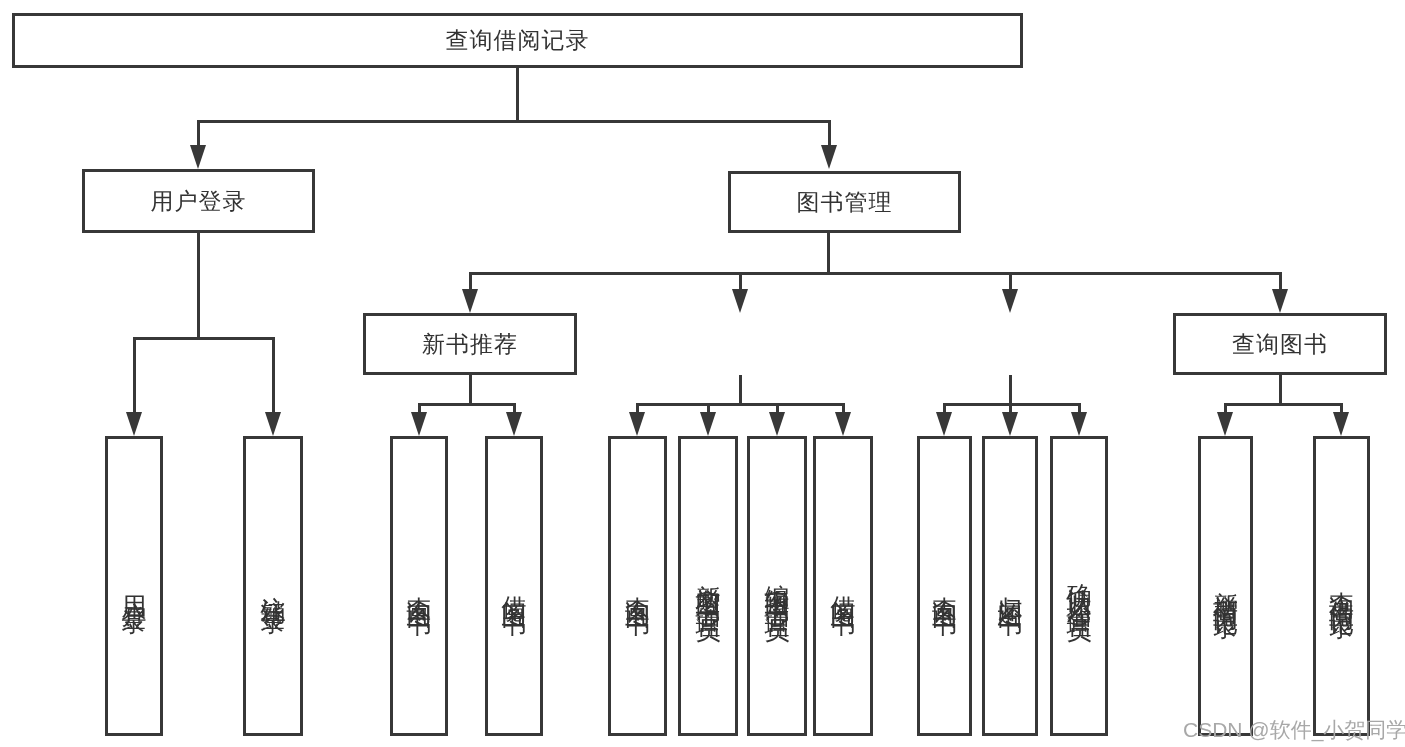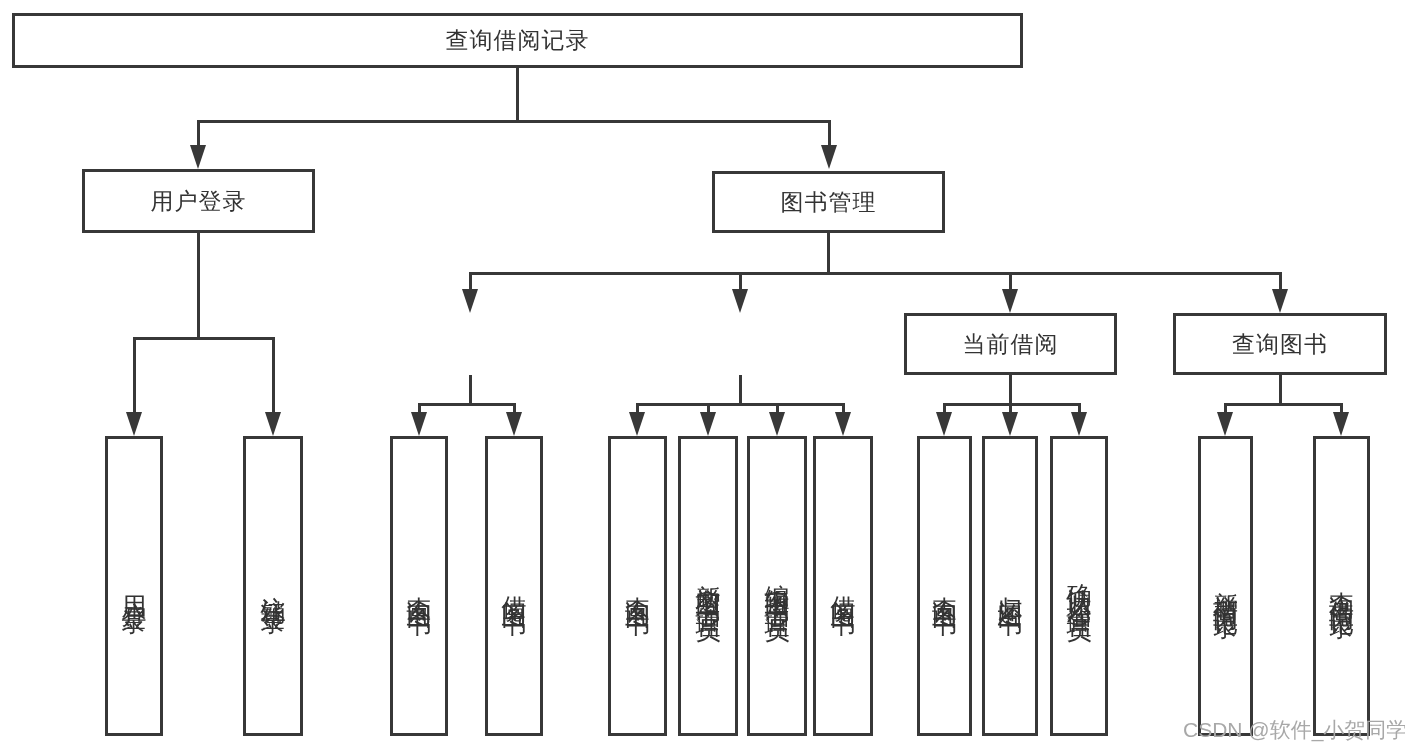--- a/index.html
+++ b/index.html
@@ -68,21 +68,21 @@
   <div class="vline" style="left:516px;top:68px;height:52px"></div>
   <div class="hline" style="left:197px;top:120px;width:634px"></div>
   <div class="vline" style="left:197px;top:120px;height:27px"></div>
   <div class="arrow" style="left:190px;top:145px"></div>
   <div class="vline" style="left:828px;top:120px;height:27px"></div>
   <div class="arrow" style="left:821px;top:145px"></div>
 
   <div class="hbox" style="left:82px;top:169px;width:233px;height:64px">
     <span>用户登录</span>
   </div>
-  <div class="hbox" style="left:712px;top:171px;width:233px;height:62px">
+  <div class="hbox" style="left:728px;top:171px;width:233px;height:62px">
     <span>图书管理</span>
   </div>
 
   <div class="vline" style="left:197px;top:233px;height:104px"></div>
   <div class="hline" style="left:133px;top:337px;width:142px"></div>
   <div class="vline" style="left:133px;top:337px;height:77px"></div>
   <div class="arrow" style="left:126px;top:412px"></div>
   <div class="vline" style="left:272px;top:337px;height:77px"></div>
   <div class="arrow" style="left:265px;top:412px"></div>
 
@@ -90,22 +90,22 @@
   <div class="hline" style="left:469px;top:272px;width:813px"></div>
   <div class="vline" style="left:469px;top:272px;height:19px"></div>
   <div class="arrow" style="left:462px;top:289px"></div>
   <div class="vline" style="left:739px;top:272px;height:19px"></div>
   <div class="arrow" style="left:732px;top:289px"></div>
   <div class="vline" style="left:1009px;top:272px;height:19px"></div>
   <div class="arrow" style="left:1002px;top:289px"></div>
   <div class="vline" style="left:1279px;top:272px;height:19px"></div>
   <div class="arrow" style="left:1272px;top:289px"></div>
 
-  <div class="hbox" style="left:904px;top:313px;width:213px;height:62px">
-    <span>当前借阅</span>
+  <div class="hbox" style="left:363px;top:313px;width:214px;height:62px">
+    <span>新书推荐</span>
   </div>
   <div class="hbox" style="left:1173px;top:313px;width:214px;height:62px">
     <span>查询图书</span>
   </div>
 
   <div class="vline" style="left:469px;top:375px;height:31px"></div>
   <div class="hline" style="left:418px;top:403px;width:98px"></div>
   <div class="vline" style="left:418px;top:403px;height:11px"></div>
   <div class="arrow" style="left:411px;top:412px"></div>
   <div class="vline" style="left:513px;top:403px;height:11px"></div>

